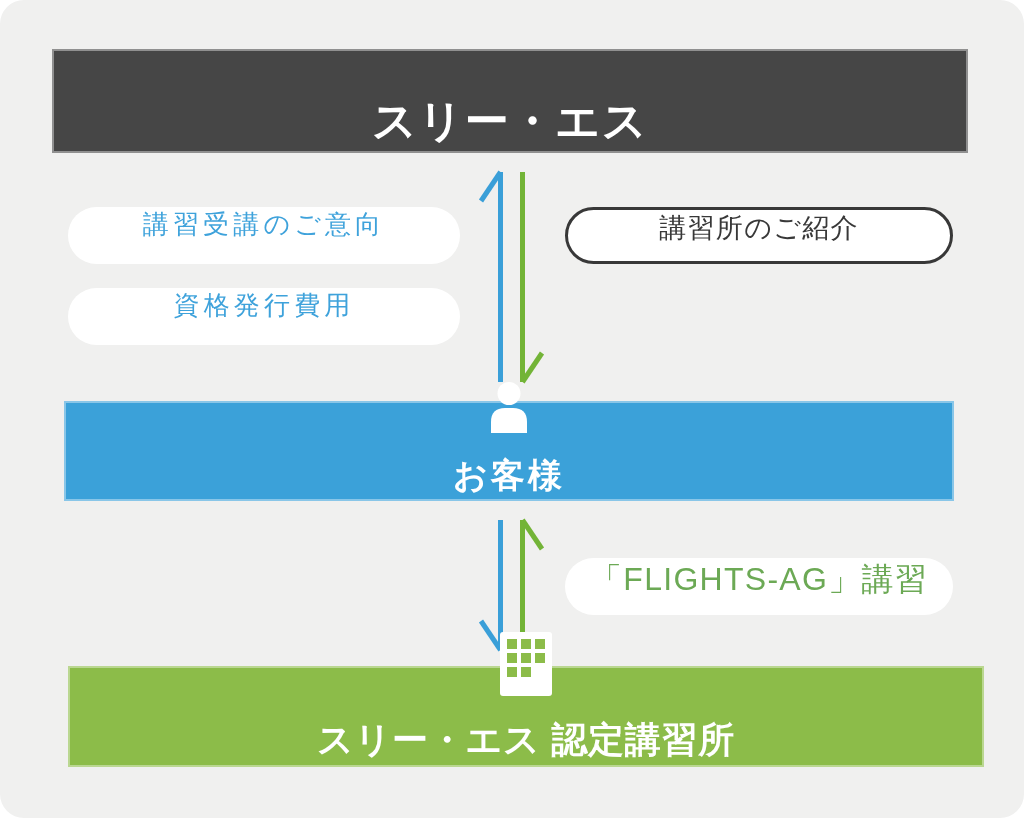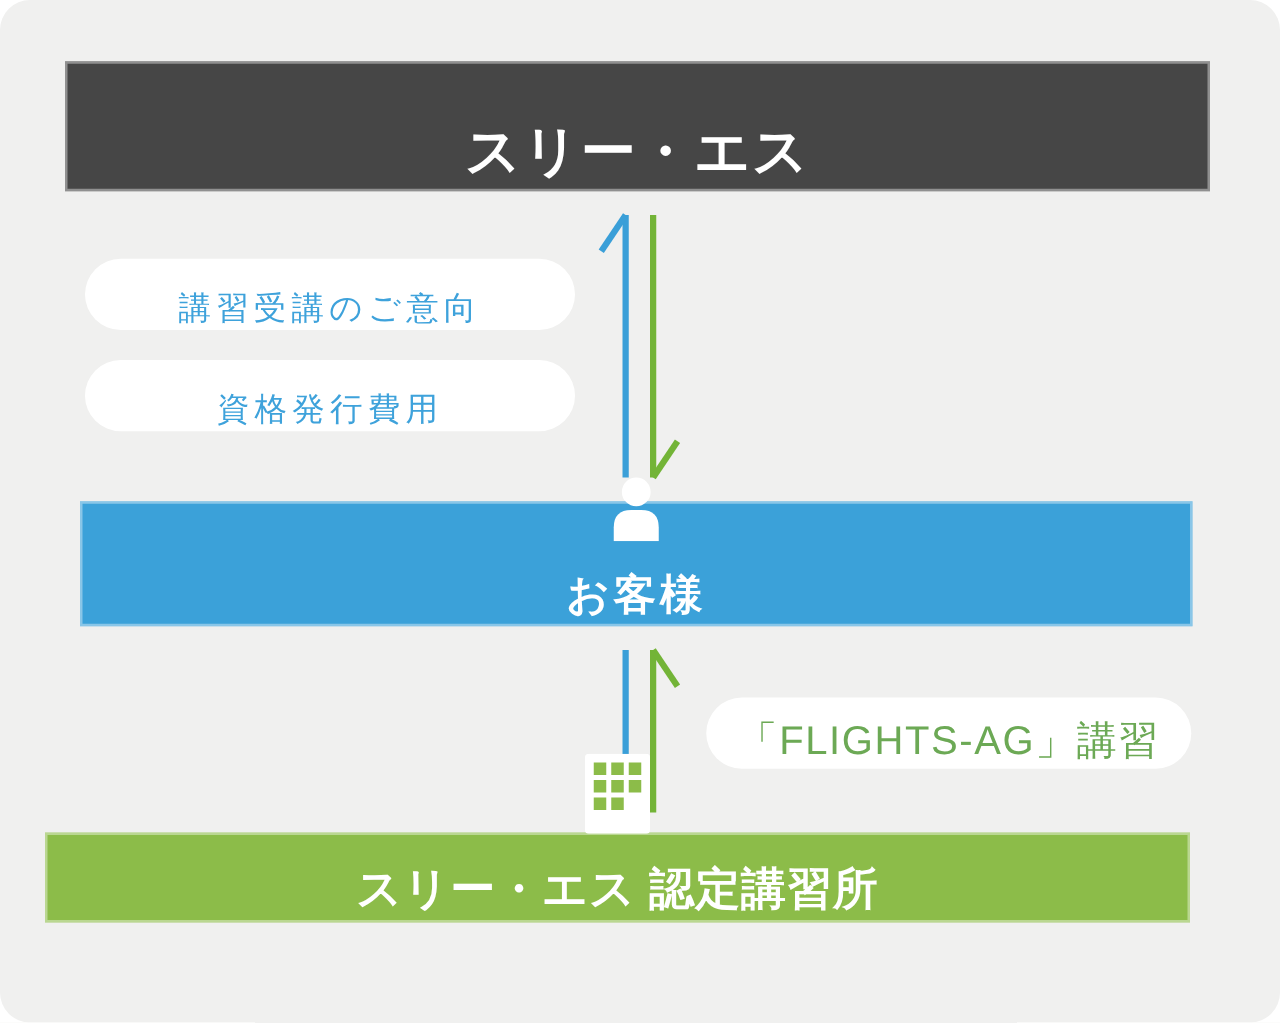--- a/index.html
+++ b/index.html
@@ -9,27 +9,27 @@
     --pill-bg:#ffffff; --bar-text:#ffffff;
   }
   html,body{margin:0;padding:0;background:var(--page-bg);}
   body{font-family:"Liberation Sans","DejaVu Sans",sans-serif;}
   .stage{position:relative;width:1024px;height:818px;background:var(--panel-bg);
          border-radius:24px;overflow:hidden;}
   .bar{position:absolute;display:flex;align-items:flex-end;justify-content:center;
        box-sizing:border-box;border:2px solid rgba(255,255,255,0.4);}
   .bar-dark{left:52px;top:49px;width:916px;height:104px;background:var(--dark-bar);}
   .bar-blue{left:64px;top:401px;width:890px;height:100px;background:var(--blue-bar);}
-  .bar-green{left:36px;top:666px;width:916px;height:72px;background:var(--green-bar);}
+  .bar-green{left:68px;top:666px;width:916px;height:101px;background:var(--green-bar);}
   .bar-title{color:var(--bar-text);font-weight:bold;font-size:44px;letter-spacing:.03em;}
   .bar-label{color:var(--bar-text);font-weight:bold;font-size:34px;letter-spacing:.09em;}
   .bar-label-green{color:var(--bar-text);font-weight:bold;font-size:36px;letter-spacing:.02em;}
   .bar-inner{display:flex;align-items:center;gap:20px;flex-direction:column;}
   .pill{position:absolute;box-sizing:border-box;background:var(--pill-bg);
-        border-radius:29px;display:flex;align-items:flex-end;justify-content:center;}
+        border-radius:29px;display:flex;align-items:flex-start;justify-content:center;}
   .pill-left{left:68px;width:392px;height:57px;}
   .pill-right{left:565px;width:388px;height:57px;}
   .row1{top:207px;} .row2{top:288px;} .row3{top:558px;}
   .pill-blue-txt{color:var(--pill-blue-text);font-size:26px;letter-spacing:.16em;}
   .pill-green-txt{color:var(--pill-green-text);font-size:32px;letter-spacing:.04em;}
   .pill-outline{border:3px solid var(--pill-dark-text);}
   .pill-dark-txt{color:var(--pill-dark-text);font-size:27px;letter-spacing:.05em;}
   .arrows{position:absolute;}
   .arrows-upper{left:470px;top:165px;}
   .arrows-lower{left:470px;top:512px;}
@@ -45,20 +45,23 @@
     <span class="bar-title">スリー・エス</span>
   </div>
 
   <div class="pill pill-left row1">
     <span class="pill-blue-txt">講習受講のご意向</span>
   </div>
   <div class="pill pill-left row2">
     <span class="pill-blue-txt">資格発行費用</span>
   </div>
 
+  <div class="pill pill-right row1 pill-outline">
+    <span class="pill-dark-txt">講習所のご紹介</span>
+  </div>
 
   <svg class="arrows arrows-upper" width="90" height="224" viewBox="0 0 90 224">
     <g>
       <line class="arrow-blue-line" x1="30.5" y1="217" x2="30.5" y2="7"></line>
       <line class="arrow-blue-line" x1="30.5" y1="7" x2="11" y2="36"></line>
     </g>
     <g>
       <line class="arrow-green-line" x1="52.5" y1="7" x2="52.5" y2="217"></line>
       <line class="arrow-green-line" x1="52.5" y1="217" x2="72" y2="188"></line>
     </g>

